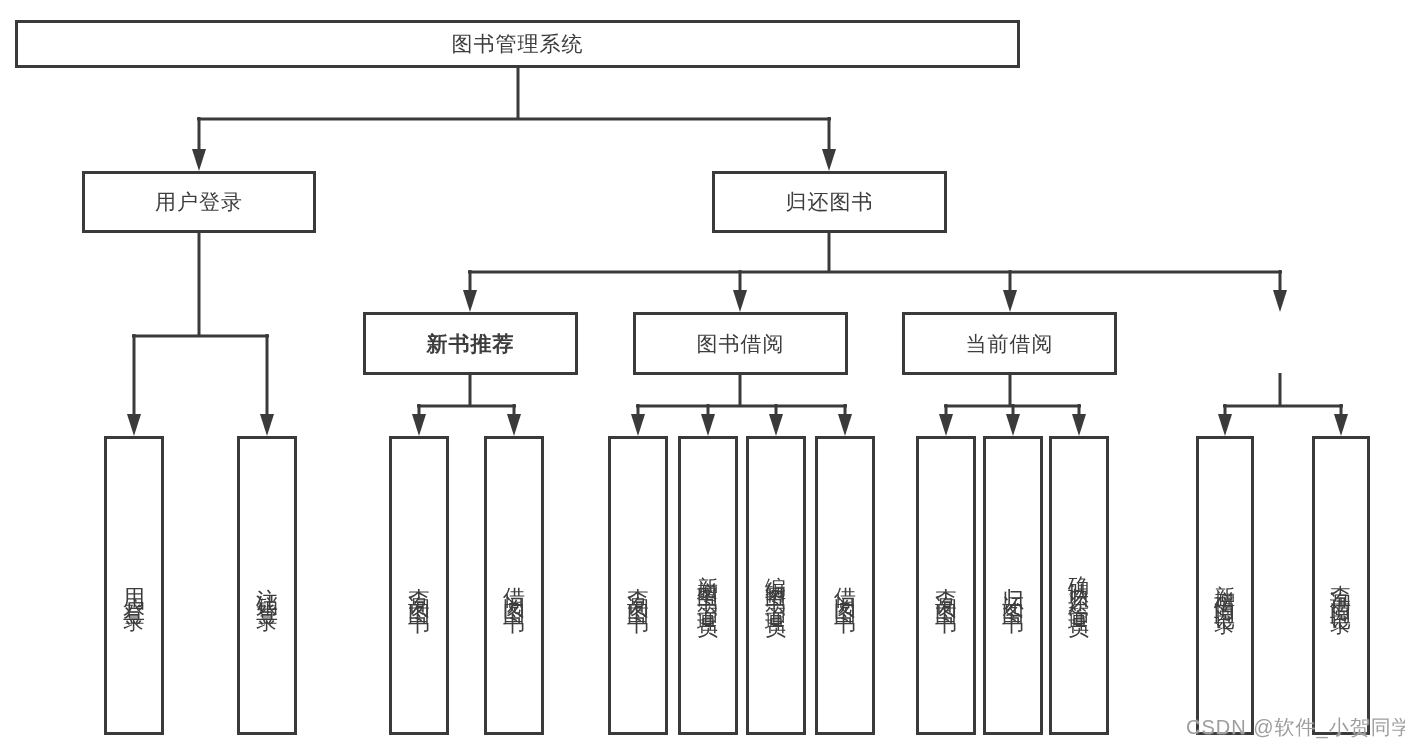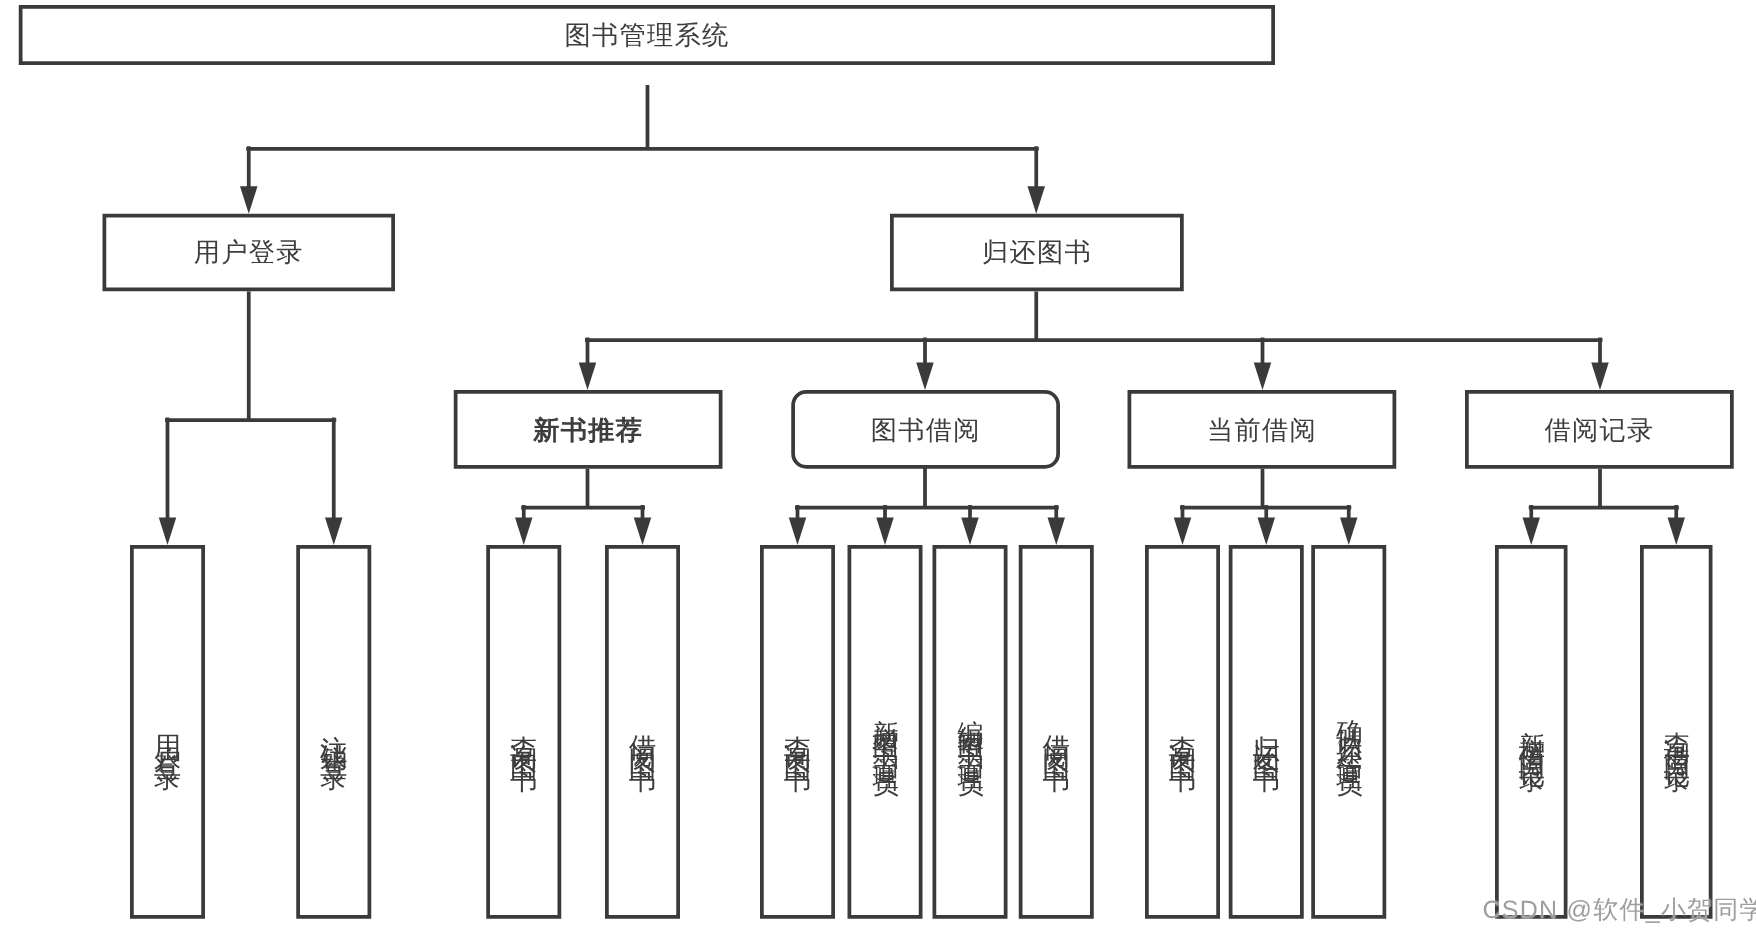--- a/index.html
+++ b/index.html
@@ -127,29 +127,28 @@
     <g>
       <line x1="1280" y1="373" x2="1280" y2="406"></line>
       <line x1="1223" y1="406" x2="1343" y2="406"></line>
       <line x1="1225" y1="404" x2="1225" y2="417"></line>
       <polygon points="1218,414 1232,414 1225,436"></polygon>
       <line x1="1341" y1="404" x2="1341" y2="417"></line>
       <polygon points="1334,414 1348,414 1341,436"></polygon>
     </g>
   </svg>
 
-  <div class="box" style="left:15px;top:4px;width:1005px;height:48px;">图书管理系统</div>
+  <div class="box" style="left:15px;top:20px;width:1005px;height:48px;">图书管理系统</div>
 
   <div class="box" style="left:82px;top:171px;width:234px;height:62px;">用户登录</div>
   <div class="box" style="left:712px;top:171px;width:235px;height:62px;">归还图书</div>
 
   <div class="box" style="left:363px;top:312px;width:215px;height:63px;font-weight:bold;">新书推荐</div>
-  <div class="box" style="left:633px;top:312px;width:215px;height:63px;border-radius:12px;">图书借阅</div>
+  <div class="box" style="left:633px;top:312px;width:215px;height:63px;">图书借阅</div>
   <div class="box" style="left:902px;top:312px;width:215px;height:63px;">当前借阅</div>
-  <div class="box" style="left:1172px;top:312px;width:215px;height:63px;">借阅记录</div>
 
   <div class="box leaf" style="left:104px;top:436px;width:60px;height:299px;">用户登录</div>
   <div class="box leaf" style="left:237px;top:436px;width:60px;height:299px;">注销登录</div>
 
   <div class="box leaf" style="left:389px;top:436px;width:60px;height:299px;">查询图书</div>
   <div class="box leaf" style="left:484px;top:436px;width:60px;height:299px;">借阅图书</div>
 
   <div class="box leaf" style="left:608px;top:436px;width:60px;height:299px;">查询图书</div>
   <div class="box leaf leaf-long" style="left:678px;top:436px;width:60px;height:299px;">新增图书（管理员）</div>
   <div class="box leaf leaf-long" style="left:746px;top:436px;width:60px;height:299px;">编辑图书（管理员）</div>

